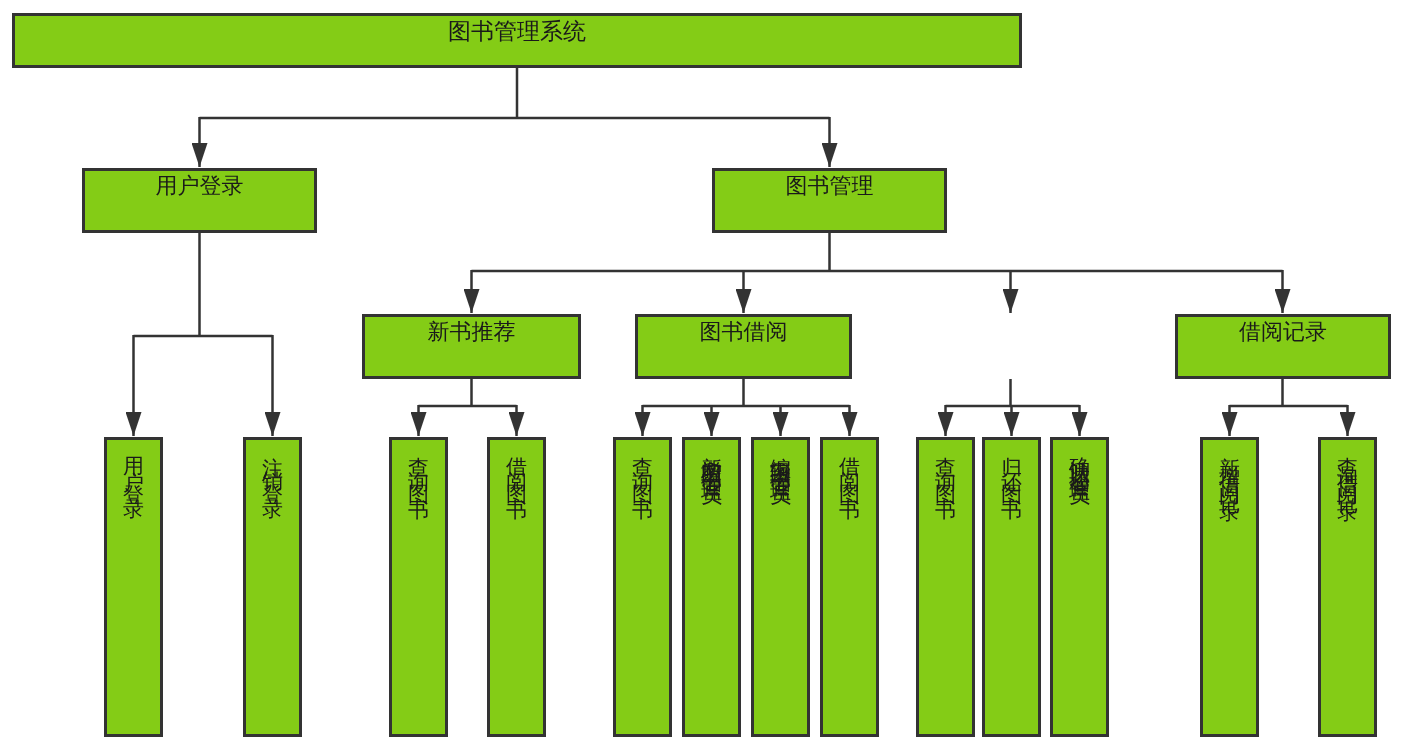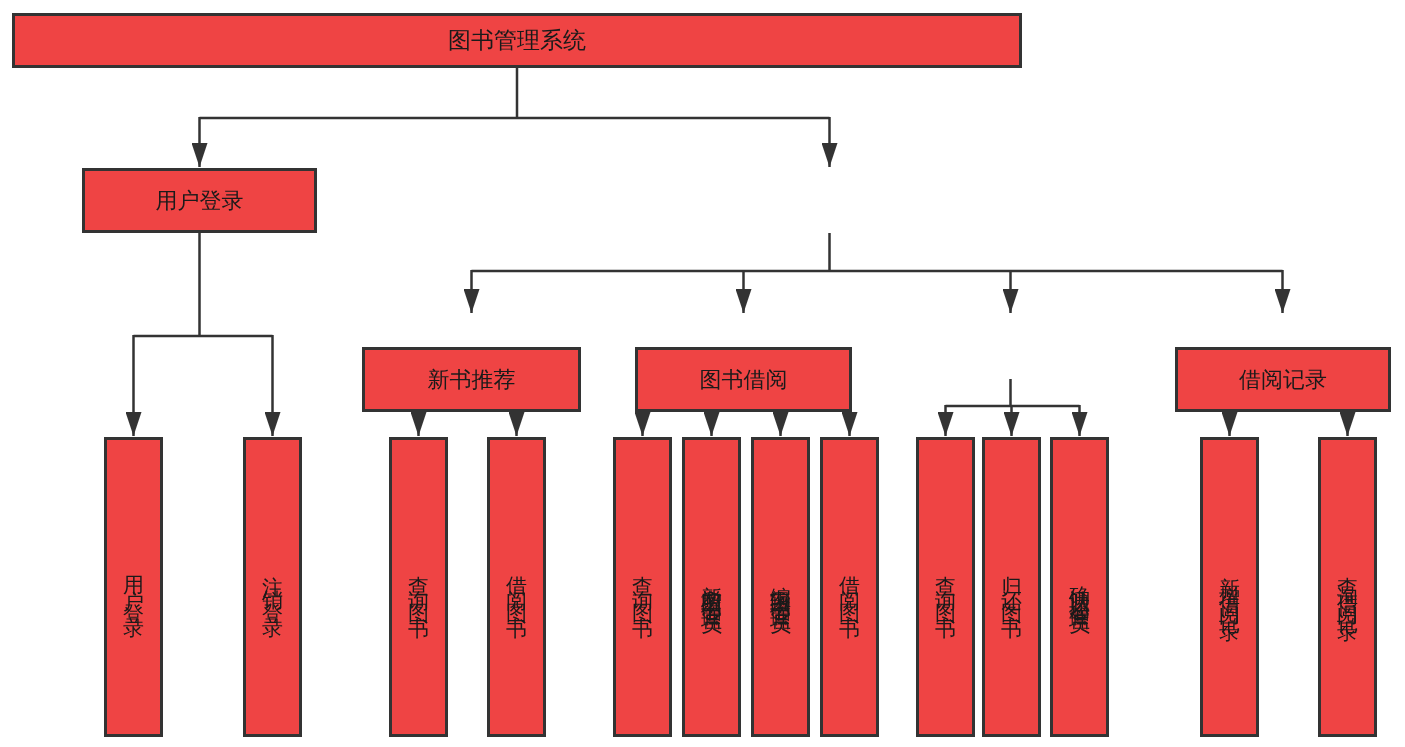--- a/index.html
+++ b/index.html
@@ -6,32 +6,32 @@
   body{
     width:1405px;height:747px;
     background:#ffffff;
     font-family:"Liberation Sans","DejaVu Sans",sans-serif;
     position:relative;overflow:hidden;
   }
   .stage{position:absolute;left:0;top:0;width:1405px;height:747px;}
   .connectors{position:absolute;left:0;top:0;z-index:1;}
   .node{
     position:absolute;
-    background:#ef4444;
+    background:#84cc16;
     border:3px solid #333333;
     box-sizing:border-box;
-    display:flex;align-items:center;justify-content:center;
+    display:flex;align-items:flex-start;justify-content:center;
     color:#1a1a1a;
     z-index:2;
   }
   .node-root{left:12px;top:13px;width:1010px;height:55px;font-size:23px;}
   .node-l2{top:168px;width:235px;height:65px;font-size:22px;}
   .node-user-login{left:82px;}
   .node-book-mgmt{left:712px;}
-  .node-l3{top:314px;height:65px;font-size:22px;margin-top:33px;}
+  .node-l3{top:314px;height:65px;font-size:22px;}
   .node-new-book-rec{left:362px;width:219px;}
   .node-book-borrow{left:635px;width:217px;}
   .node-current-borrow{left:902px;width:217px;}
   .node-borrow-records{left:1175px;width:216px;}
   .leaf{
     top:437px;height:300px;width:59px;
     font-size:21px;
   }
   .leaf span{
     writing-mode:vertical-rl;
@@ -110,20 +110,23 @@
     </g>
   </svg>
 
   <div class="node node-root">
     <span>图书管理系统</span>
   </div>
 
   <div class="node node-l2 node-user-login">
     <span>用户登录</span>
   </div>
+  <div class="node node-l2 node-book-mgmt">
+    <span>图书管理</span>
+  </div>
 
   <div class="node node-l3 node-new-book-rec">
     <span>新书推荐</span>
   </div>
   <div class="node node-l3 node-book-borrow">
     <span>图书借阅</span>
   </div>
   <div class="node node-l3 node-borrow-records">
     <span>借阅记录</span>
   </div>

